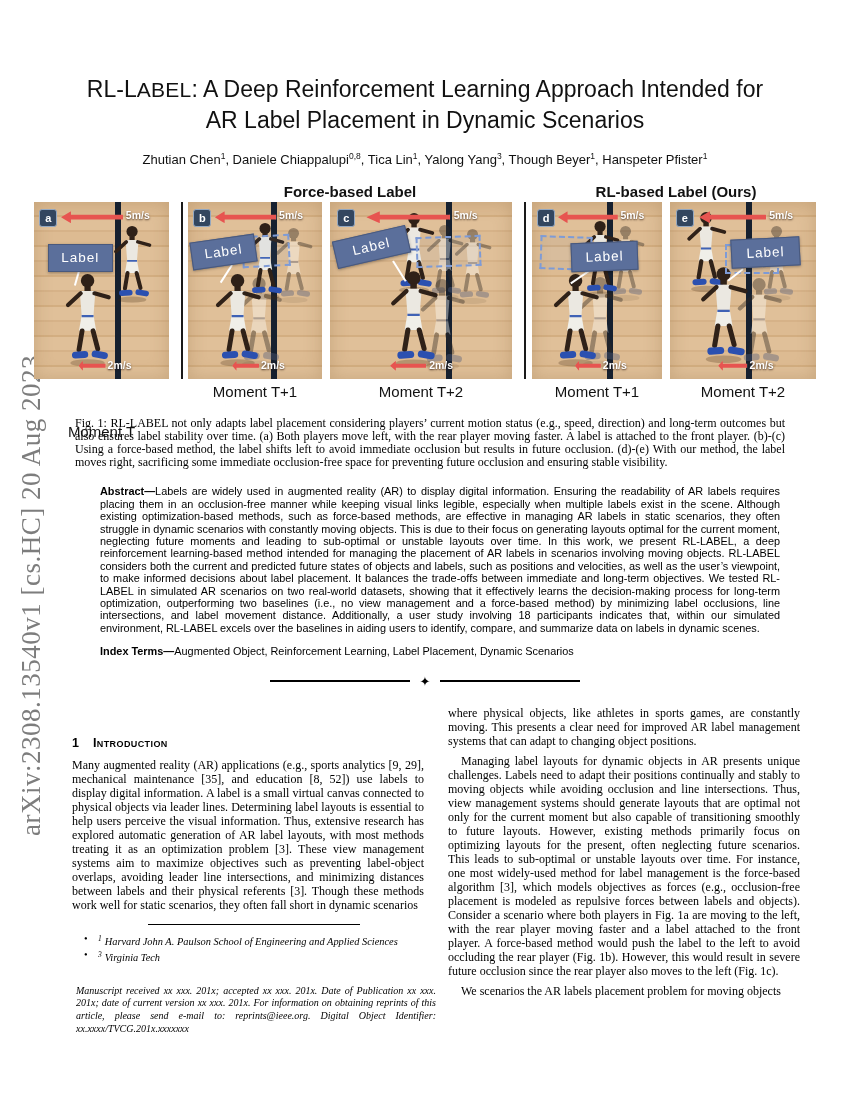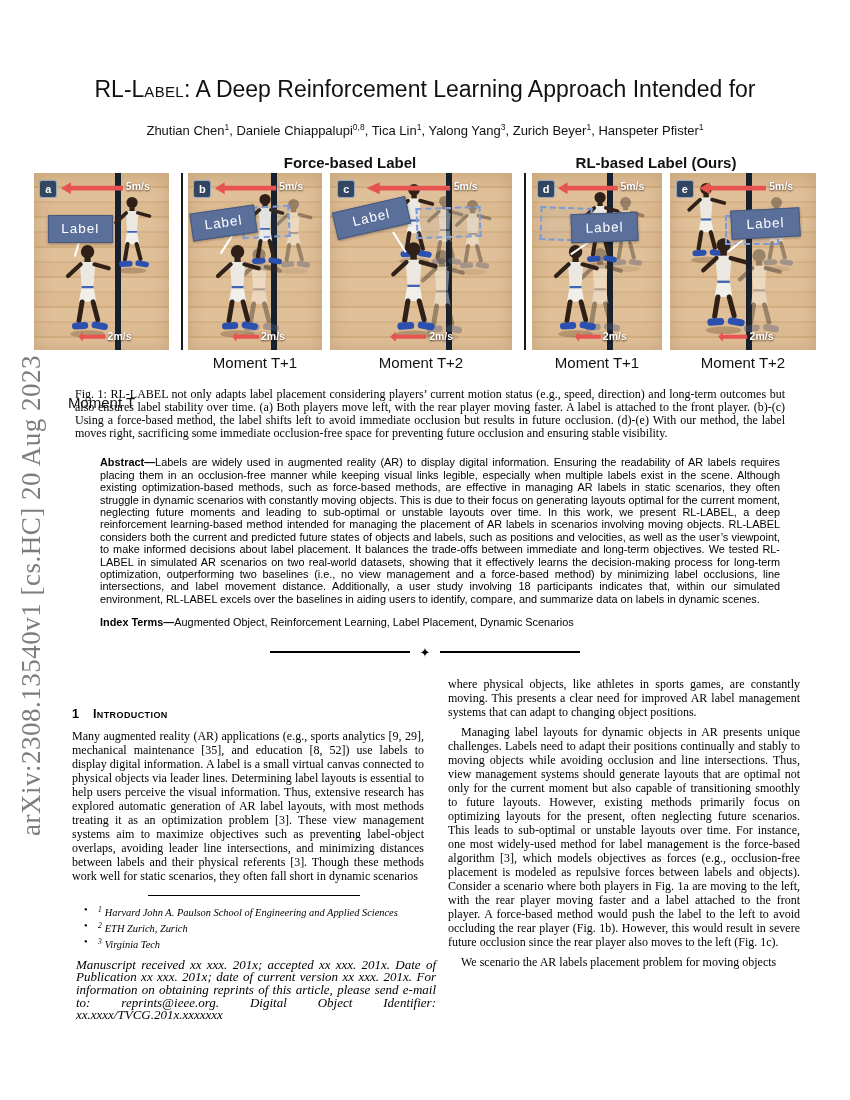--- a/index.html
+++ b/index.html
@@ -7,21 +7,21 @@
         font-family:"Liberation Serif",serif;color:#000;}
 
   
   .watermark{position:absolute;left:16px;top:836px;transform:rotate(-90deg);
              transform-origin:0 0;white-space:nowrap;font-family:"Liberation Serif",serif;
              font-size:27px;color:#7d7d7d;letter-spacing:.5px;}
 
   
   .title{margin:74px 60px 0;text-align:center;font-family:"Liberation Sans",sans-serif;
          font-size:23px;line-height:31px;color:#111;}
-  .title .sc{font-size:15px;letter-spacing:.3px;}
+  .title .sc{font-size:21px;letter-spacing:.3px;}
   .authors{margin-top:15px;text-align:center;font-family:"Liberation Sans",sans-serif;
            font-size:13px;color:#111;}
   .authors sup{font-size:8.5px;}
 
   
   .fig-wrap{position:relative;margin:16px 0 0 30px;width:790px;height:220px;}
   .fig-header{position:absolute;top:0;height:17px;text-align:center;
               font-family:"Liberation Sans",sans-serif;font-weight:bold;font-size:15px;color:#111;}
   .panel{position:absolute;top:19px;height:177px;overflow:hidden;
          background:
@@ -72,21 +72,21 @@
   .sec-heading{display:flex;align-items:baseline;gap:14px;
                font-family:"Liberation Sans",sans-serif;font-weight:bold;font-size:12.5px;
                margin:4px 0 8px 0;}
   .sec-heading .sc{font-variant:small-caps;letter-spacing:.4px;margin-top:26px;}
   .body-par{margin:0 12px 6px 0;}
   .body-par.indent{text-indent:13px;}
   .fn-rule{width:212px;height:1px;background:#000;margin:12px auto 8px;}
   .affil{font-style:italic;font-size:10.4px;line-height:12.6px;padding-left:26px;position:relative;}
   .affil::before{content:"\2022";position:absolute;left:12px;font-style:normal;}
   .affil sup{font-size:7.5px;margin-right:3px;}
-  .manuscript{margin-top:7px;font-style:italic;font-size:13px;line-height:12.6px;
+  .manuscript{margin-top:20px;font-style:italic;font-size:10px;line-height:12.6px;
               text-align:justify;padding-left:4px;}
 </style>
 </head>
 <body>
 
 <div class="page">
 
   <svg width="0" height="0" style="position:absolute">
     <defs>
       <symbol id="sym-player" viewBox="0 0 34 60">
@@ -103,27 +103,28 @@
         <path d="M9.2,52.5 l6,-0.4" stroke="#2b50b0" stroke-width="4.4" stroke-linecap="round" fill="none"></path>
         <path d="M21.8,51.8 l6,1" stroke="#2b50b0" stroke-width="4.4" stroke-linecap="round" fill="none"></path>
       </symbol>
     </defs>
   </svg>
 
   <div class="watermark">arXiv:2308.13540v1  [cs.HC]  20 Aug 2023</div>
 
   <div class="title">
     <span><span>RL-L</span><span class="sc">ABEL</span><span>: A Deep Reinforcement Learning Approach Intended for</span></span><br>
-  </div>
-
-  <div class="authors"><span><span>Zhutian Chen</span><sup>1</sup></span>, <span><span>Daniele Chiappalupi</span><sup>0,8</sup></span>, <span><span>Tica Lin</span><sup>1</sup></span>, <span><span>Yalong Yang</span><sup>3</sup></span>, <span><span>Zurich Beyer</span><sup>1</sup></span>, <span><span>Hanspeter Pfister</span><sup>1</sup></span></div>
+    <span>AR Label Placement in Dynamic Scenarios</span>
+  </div>
+
+  <div class="authors"><span><span>Zhutian Chen</span><sup>1</sup></span>, <span><span>Daniele Chiappalupi</span><sup>0,8</sup></span>, <span><span>Tica Lin</span><sup>1</sup></span>, <span><span>Yalong Yang</span><sup>3</sup></span>, <span><span>Though Beyer</span><sup>1</sup></span>, <span><span>Hanspeter Pfister</span><sup>1</sup></span></div>
 
   <div class="fig-wrap">
     <div class="fig-header" style="left:158px;width:324px;text-align:center;">Force-based Label</div>
-    <div class="fig-header" style="left:482px;width:288px;">RL-based Label (Ours)</div>
+    <div class="fig-header" style="left:502px;width:288px;">RL-based Label (Ours)</div>
     <div class="vsep" style="left:151px;"></div>
     <div class="vsep" style="left:494px;"></div>
 
   <div class="panel" style="left: 4px; width: 135px;">
         <div class="court-line" style="left: 60%;"></div>
         <svg class="player" viewBox="0 0 34 60" style="height: 77.88px; width: 44.132px; left: 56%; top: 13%;">
           <use href="#sym-player"></use>
         </svg>
         <svg class="player" viewBox="0 0 34 60" style="height: 93.81px; width: 53.159px; left: 20%; top: 40%;">
           <use href="#sym-player"></use>
@@ -277,25 +278,24 @@
   <div class="columns">
     <div class="col">
       <div class="sec-heading">
         <span>1</span>
         <span class="sc">Introduction</span>
       </div>
       <p class="body-par">Many augmented reality (AR) applications (e.g., sports analytics [9, 29], mechanical maintenance [35], and education [8, 52]) use labels to display digital information. A label is a small virtual canvas connected to physical objects via leader lines. Determining label layouts is essential to help users perceive the visual information. Thus, extensive research has explored automatic generation of AR label layouts, with most methods treating it as an optimization problem [3]. These view management systems aim to maximize objectives such as preventing label-object overlaps, avoiding leader line intersections, and minimizing distances between labels and their physical referents [3]. Though these methods work well for static scenarios, they often fall short in dynamic scenarios</p>
       <div class="fn-rule"></div>
       <div>
           <div class="affil"><sup>1</sup><span>Harvard John A. Paulson School of Engineering and Applied Sciences</span></div>
-          <div class="affil"><sup>2</sup><span>ETH Zurich, Zurich</span></div>
           <div class="affil"><sup>3</sup><span>Virginia Tech</span></div>
         </div>
       <div class="manuscript">Manuscript received xx xxx. 201x; accepted xx xxx. 201x. Date of Publication xx xxx. 201x; date of current version xx xxx. 201x. For information on obtaining reprints of this article, please send e-mail to: reprints@ieee.org. Digital Object Identifier: xx.xxxx/TVCG.201x.xxxxxxx</div>
     </div>
     <div class="col">
         <p class="body-par">where physical objects, like athletes in sports games, are constantly moving. This presents a clear need for improved AR label management systems that can adapt to changing object positions.</p>
         <p class="body-par indent">Managing label layouts for dynamic objects in AR presents unique challenges. Labels need to adapt their positions continually and stably to moving objects while avoiding occlusion and line intersections. Thus, view management systems should generate layouts that are optimal not only for the current moment but also capable of transitioning smoothly to future layouts. However, existing methods primarily focus on optimizing layouts for the present, often neglecting future scenarios. This leads to sub-optimal or unstable layouts over time. For instance, one most widely-used method for label management is the force-based algorithm [3], which models objectives as forces (e.g., occlusion-free placement is modeled as repulsive forces between labels and objects). Consider a scenario where both players in Fig. 1a are moving to the left, with the rear player moving faster and a label attached to the front player. A force-based method would push the label to the left to avoid occluding the rear player (Fig. 1b). However, this would result in severe future occlusion since the rear player also moves to the left (Fig. 1c).</p>
-        <p class="body-par indent">We scenario the AR labels placement problem for moving objects</p>
+        <p class="body-par indent">We scenarios the AR labels placement problem for moving objects</p>
       </div>
   </div>
 
 </div>
 
 </body></html>

